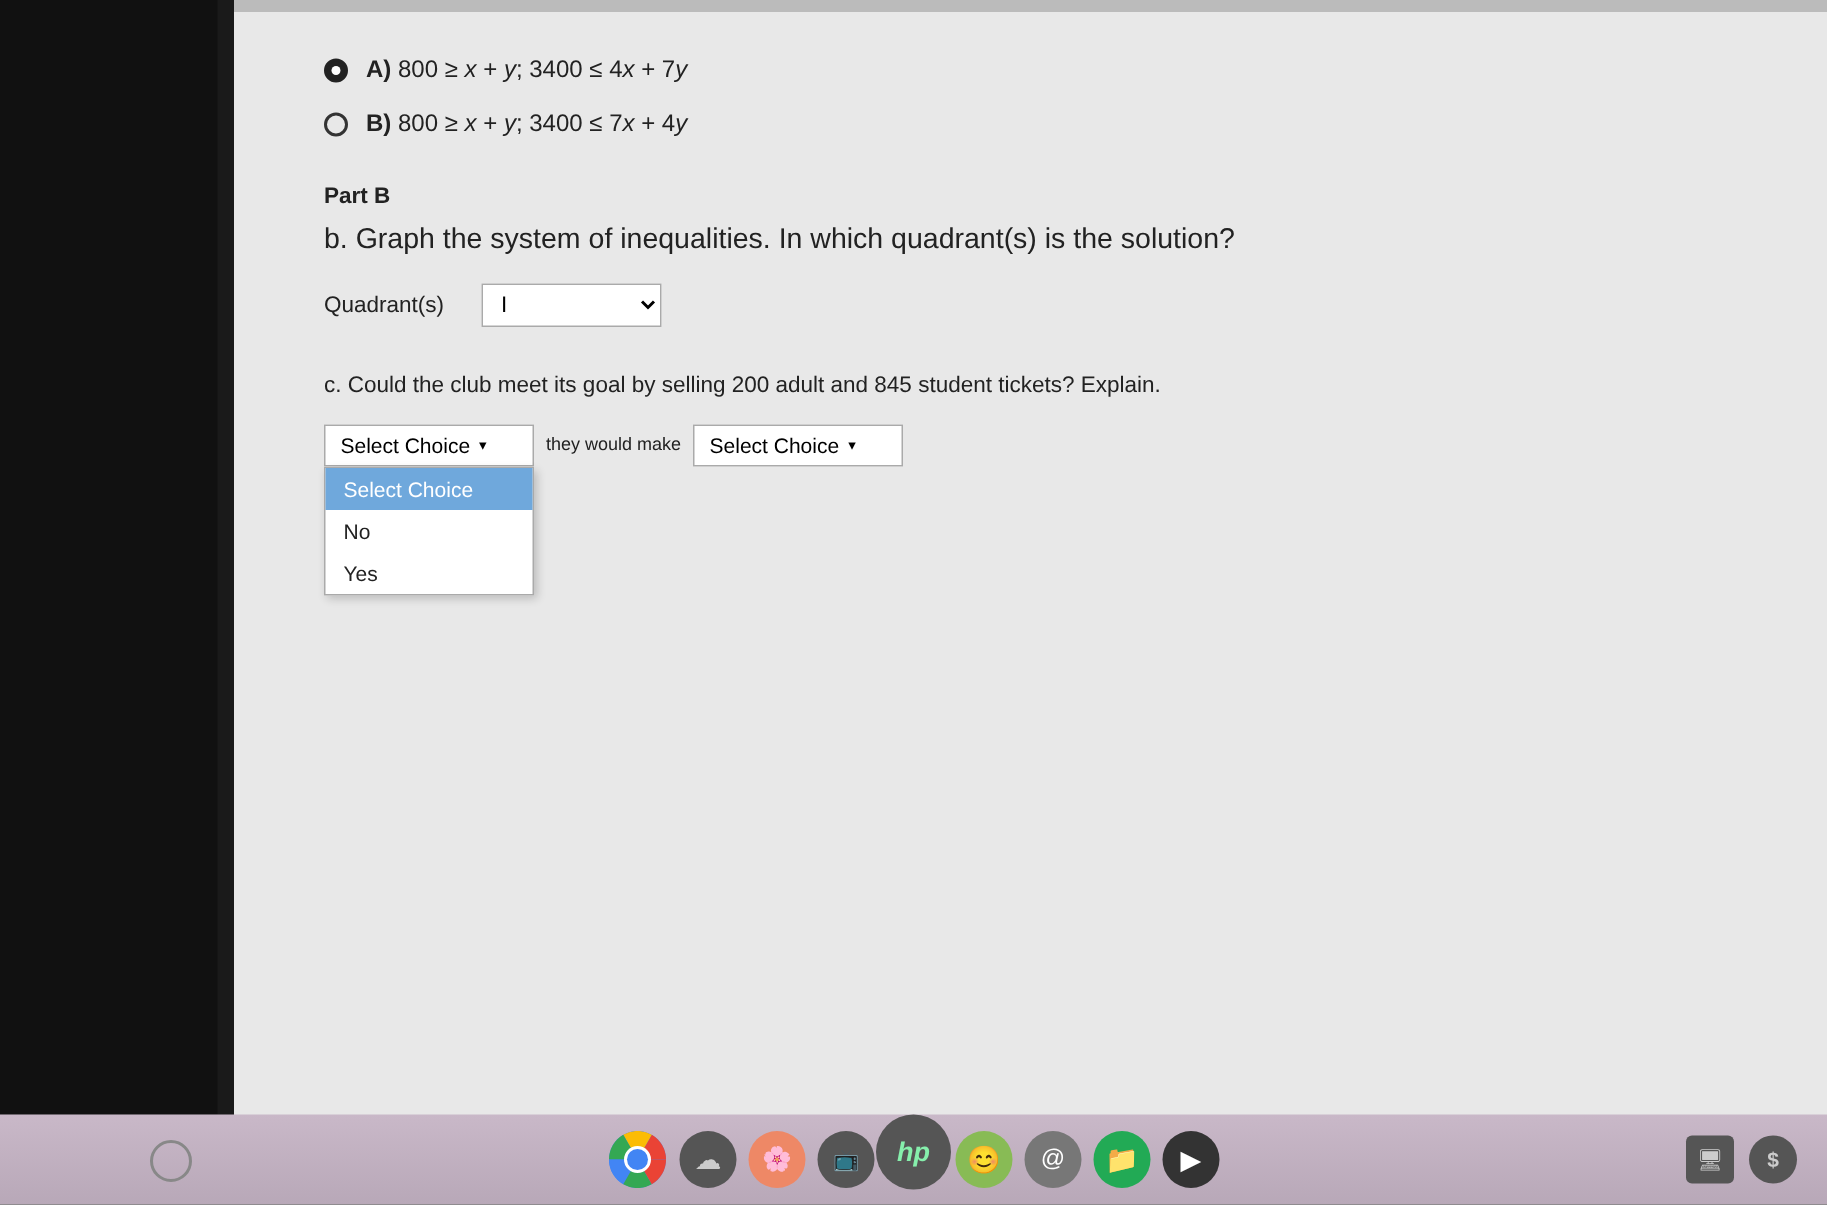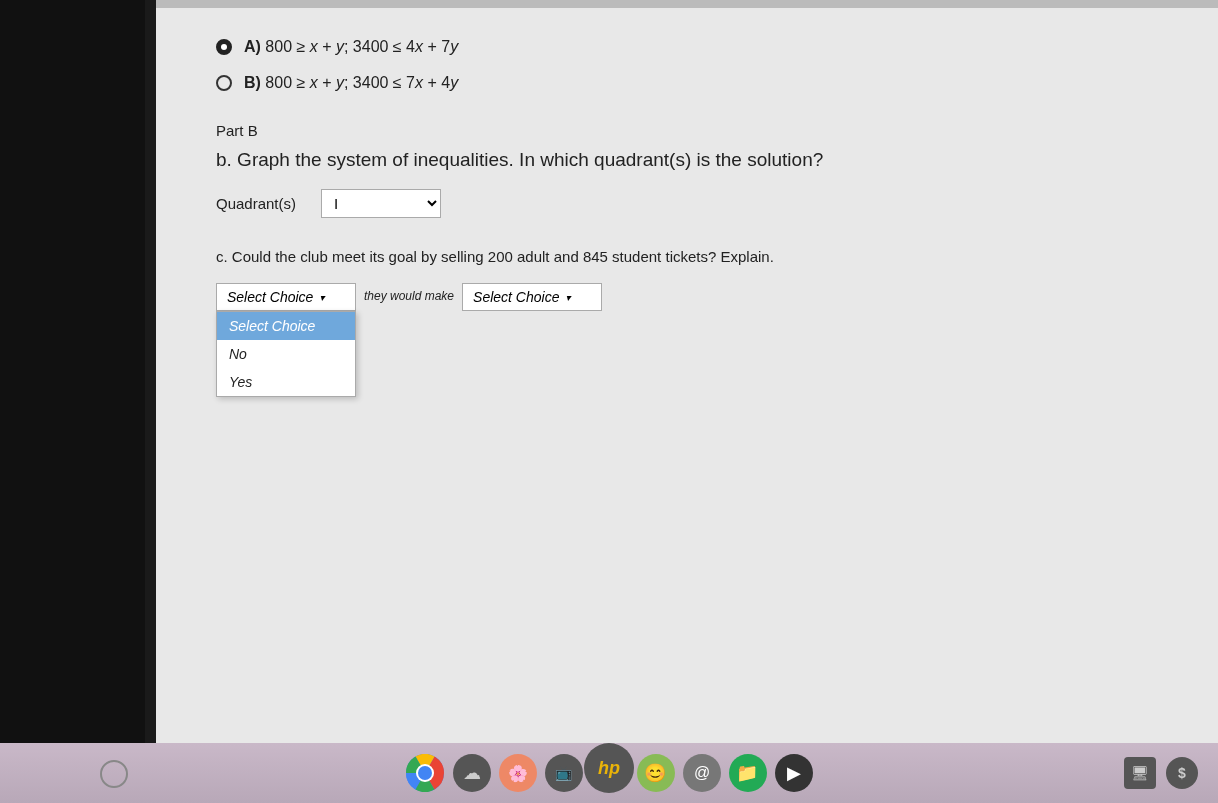--- a/index.html
+++ b/index.html
@@ -71,21 +71,21 @@
     .option-text {
       font-size: 16px;
       color: #222;
     }
 
     .part-b {
       margin-top: 20px;
     }
 
     .part-label {
-      font-weight: normal;
+      font-weight: bold;
       font-size: 15px;
       color: #222;
       margin-bottom: 10px;
     }
 
     .question-text {
       font-size: 19px;
       color: #222;
       margin-bottom: 18px;
     }
@@ -116,21 +116,20 @@
       font-size: 15px;
       color: #222;
       margin-bottom: 18px;
     }
 
     .part-c-row {
       display: flex;
       align-items: flex-start;
       gap: 8px;
       position: relative;
-      font-style: italic;
     }
 
     .select-choice-wrapper {
       position: relative;
     }
 
     .select-choice-btn {
       padding: 5px 10px;
       font-size: 14px;
       border: 1px solid #aaa;
@@ -234,21 +233,21 @@
     }
 
     .hp-circle {
       width: 50px;
       height: 50px;
       border-radius: 50%;
       background: #555;
       display: flex;
       align-items: center;
       justify-content: center;
-      color: #eab308;
+      color: #86efac;
       font-style: italic;
       font-weight: bold;
       font-size: 18px;
     }
 
     
     .left-sidebar {
       position: absolute;
       left: 0;
       top: 0;

